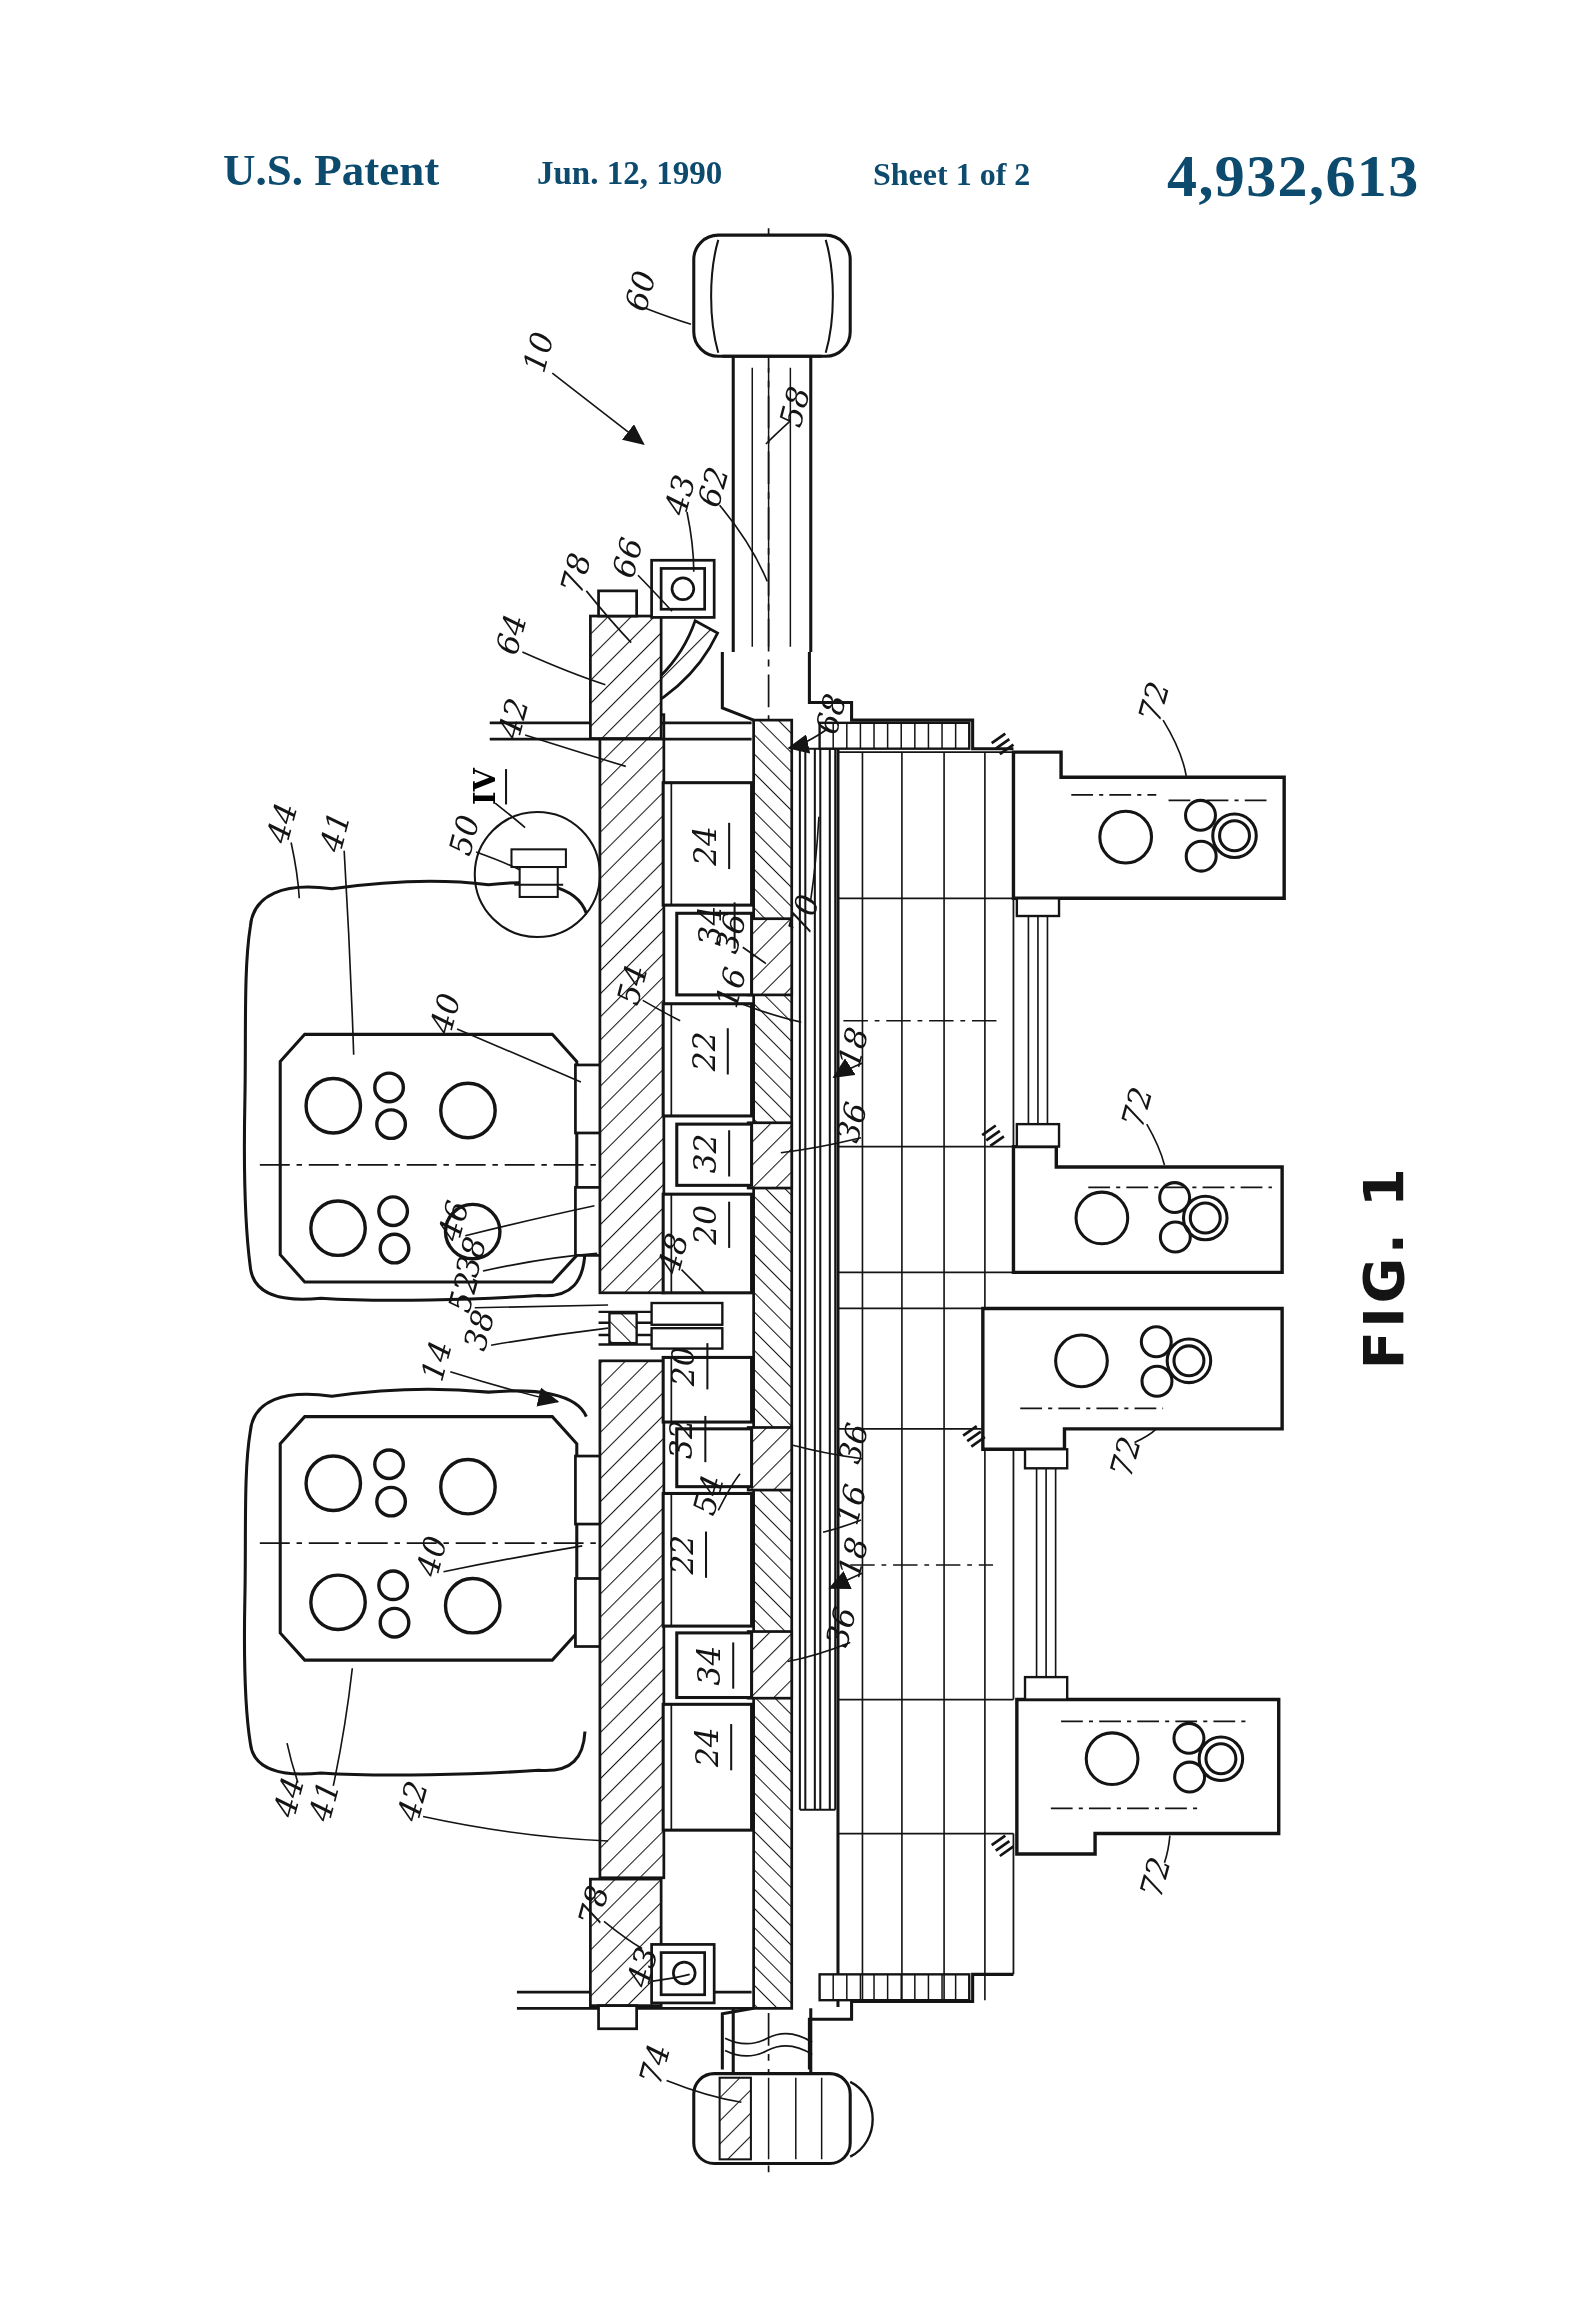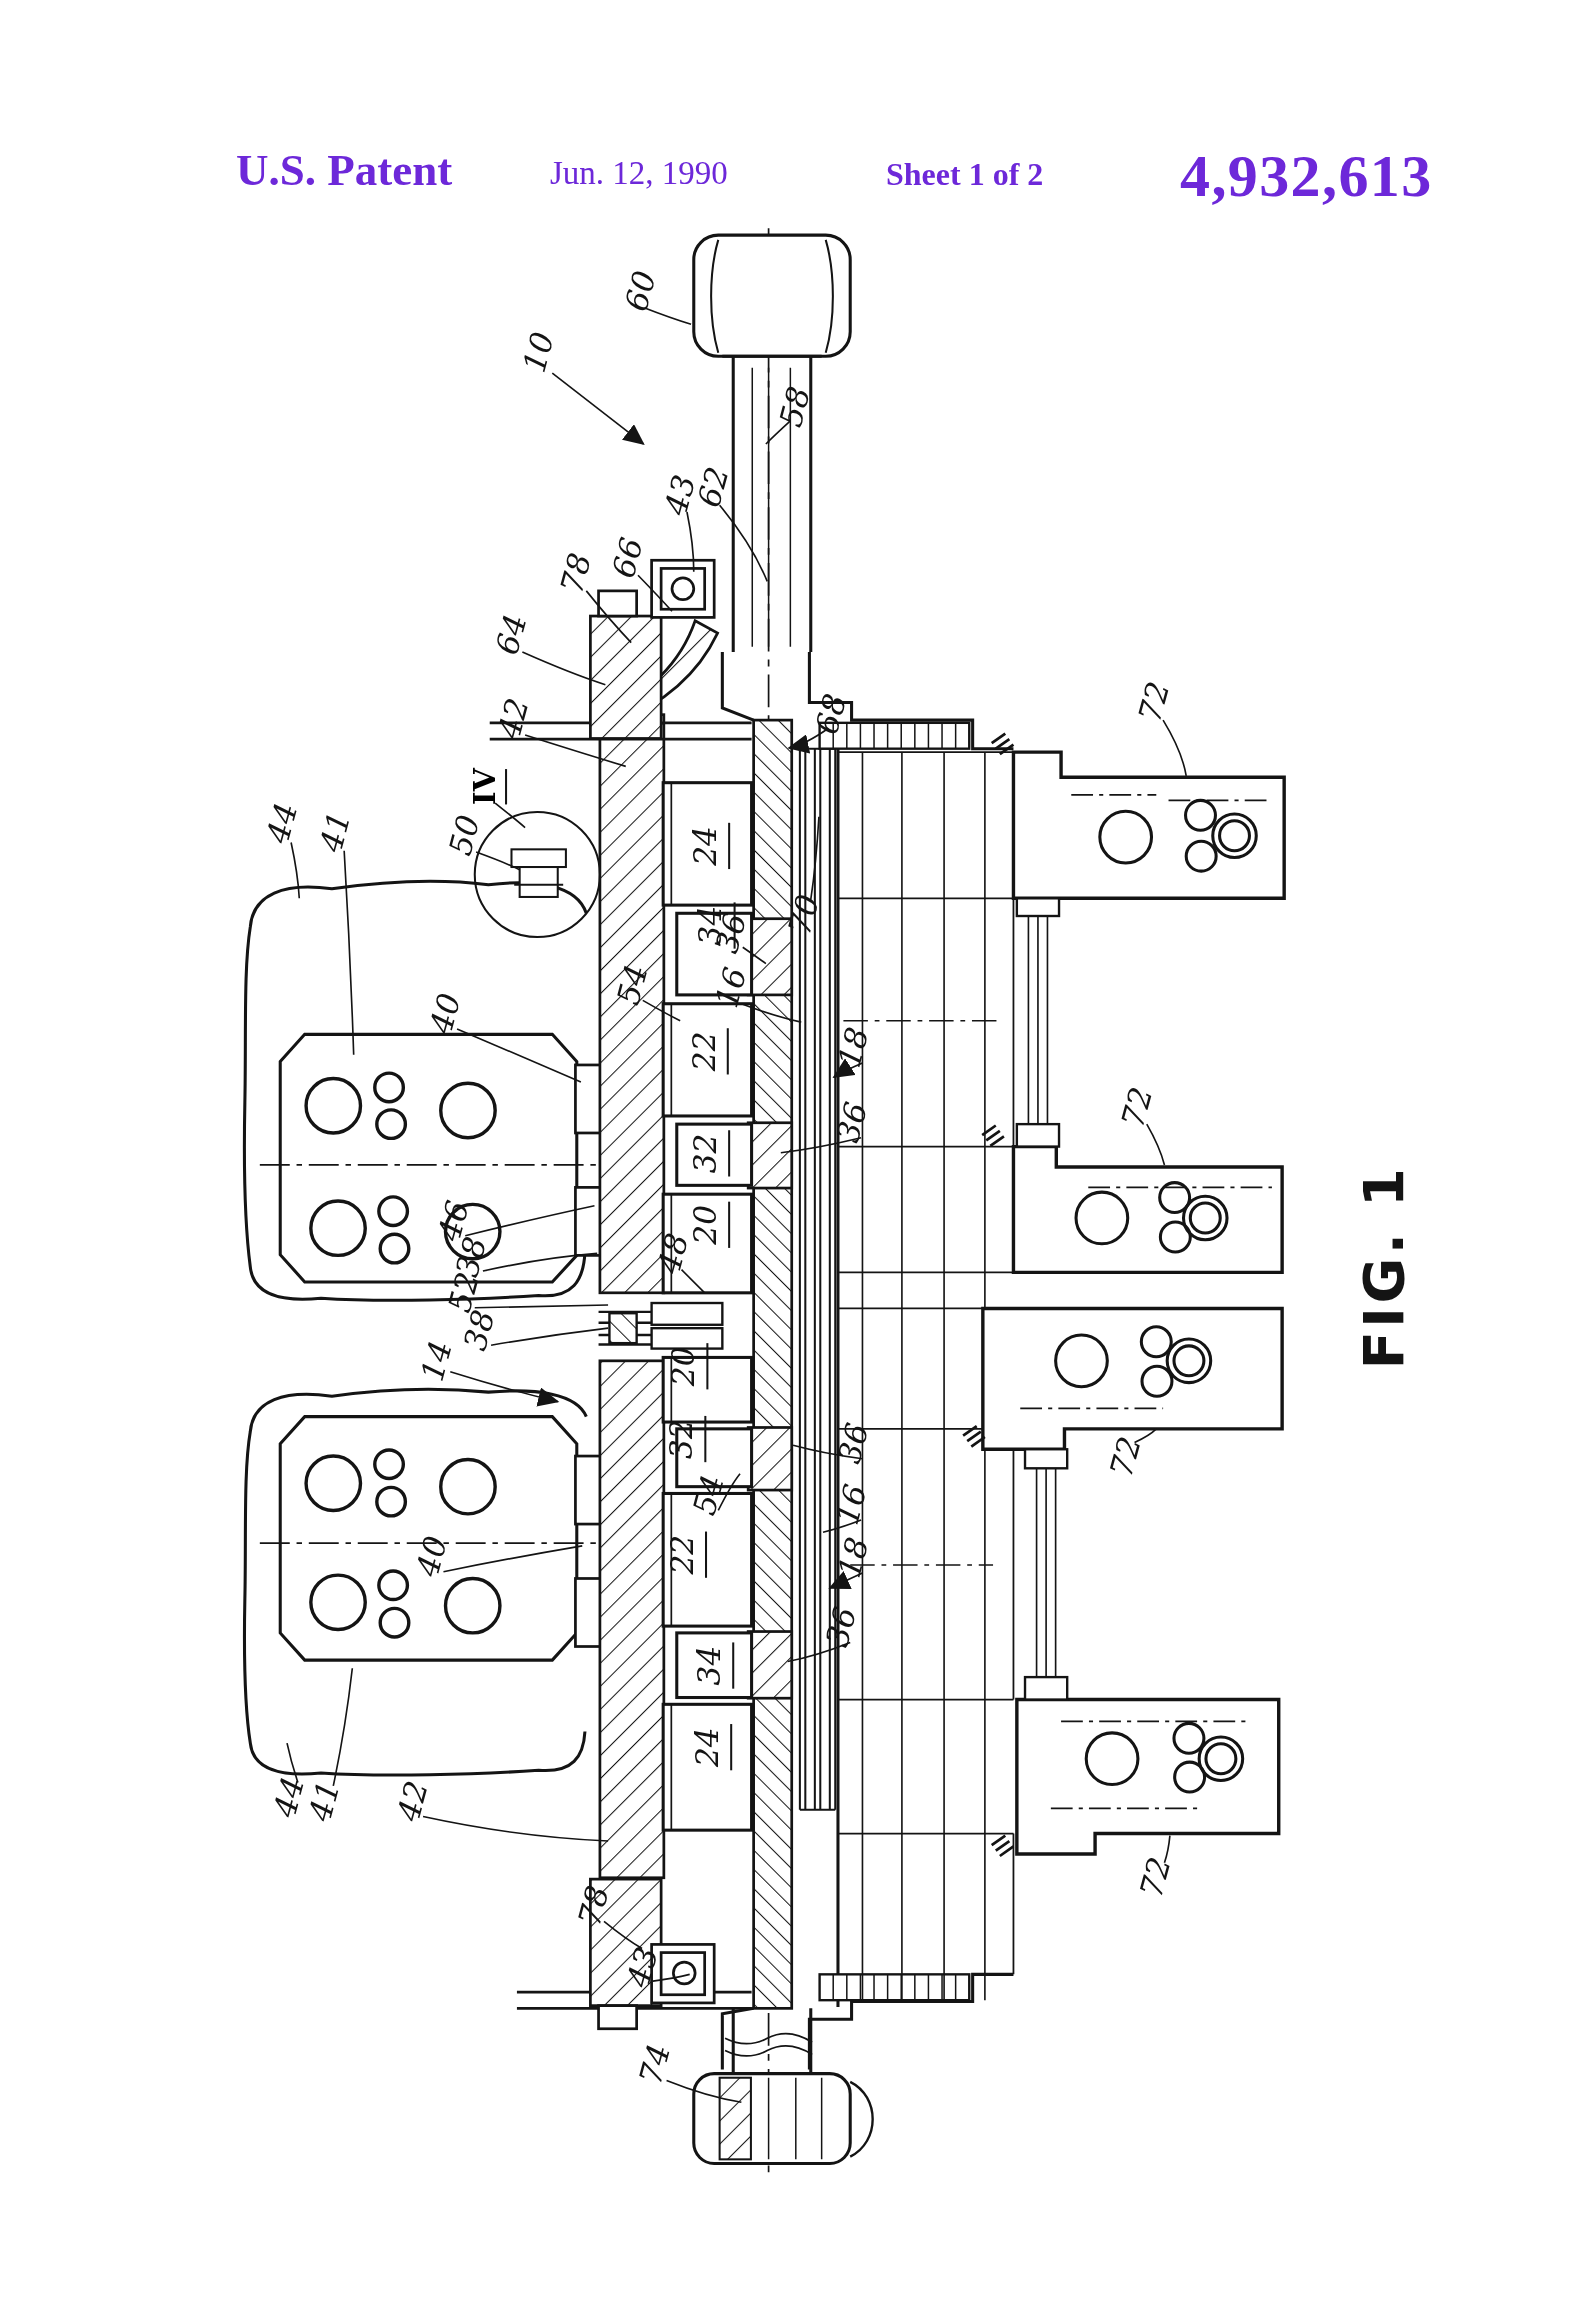--- a/index.html
+++ b/index.html
@@ -1,20 +1,20 @@
 <!DOCTYPE html>
 <html style="font-size:11px"><head>
 <meta charset="utf-8">
 <style>
   html,body{margin:0;padding:0;background:#e8e8e4;}
   .page{position:relative;width:1578px;height:2319px;background:#ffffff;overflow:hidden;
         font-family:"Liberation Serif", serif;color:#141414;}
-  .hdr{position:absolute;white-space:nowrap;color:#6d28d9;margin-left:13px;}
+  .hdr{position:absolute;white-space:nowrap;color:#0c4a6e;}
   .hdr-title{left:223px;top:144px;font-size:45px;font-weight:bold;letter-spacing:0px;}
-  .hdr-date{left:537px;top:155px;font-size:33px;font-weight:normal;}
+  .hdr-date{left:537px;top:155px;font-size:33px;font-weight:bold;}
   .hdr-sheet{left:873px;top:156px;font-size:32px;font-weight:bold;font-family:Liberation Serif, serif;}
   .hdr-num{left:1167px;top:142px;font-size:60px;font-weight:bold;letter-spacing:1.4px;}
   svg.drawing{position:absolute;left:0;top:0;}
   .ref{font-family:"DejaVu Serif",serif;font-style:italic;font-size:46px;fill:#141414;}
   .ref-big{font-family:"DejaVu Sans",sans-serif;font-style:normal;font-weight:bold;font-size:82px;letter-spacing:5px;}
   .ref-sec{font-family:"DejaVu Serif",serif;font-style:normal;font-weight:bold;font-size:44px;}
 </style>
 </head>
 <body>
 

